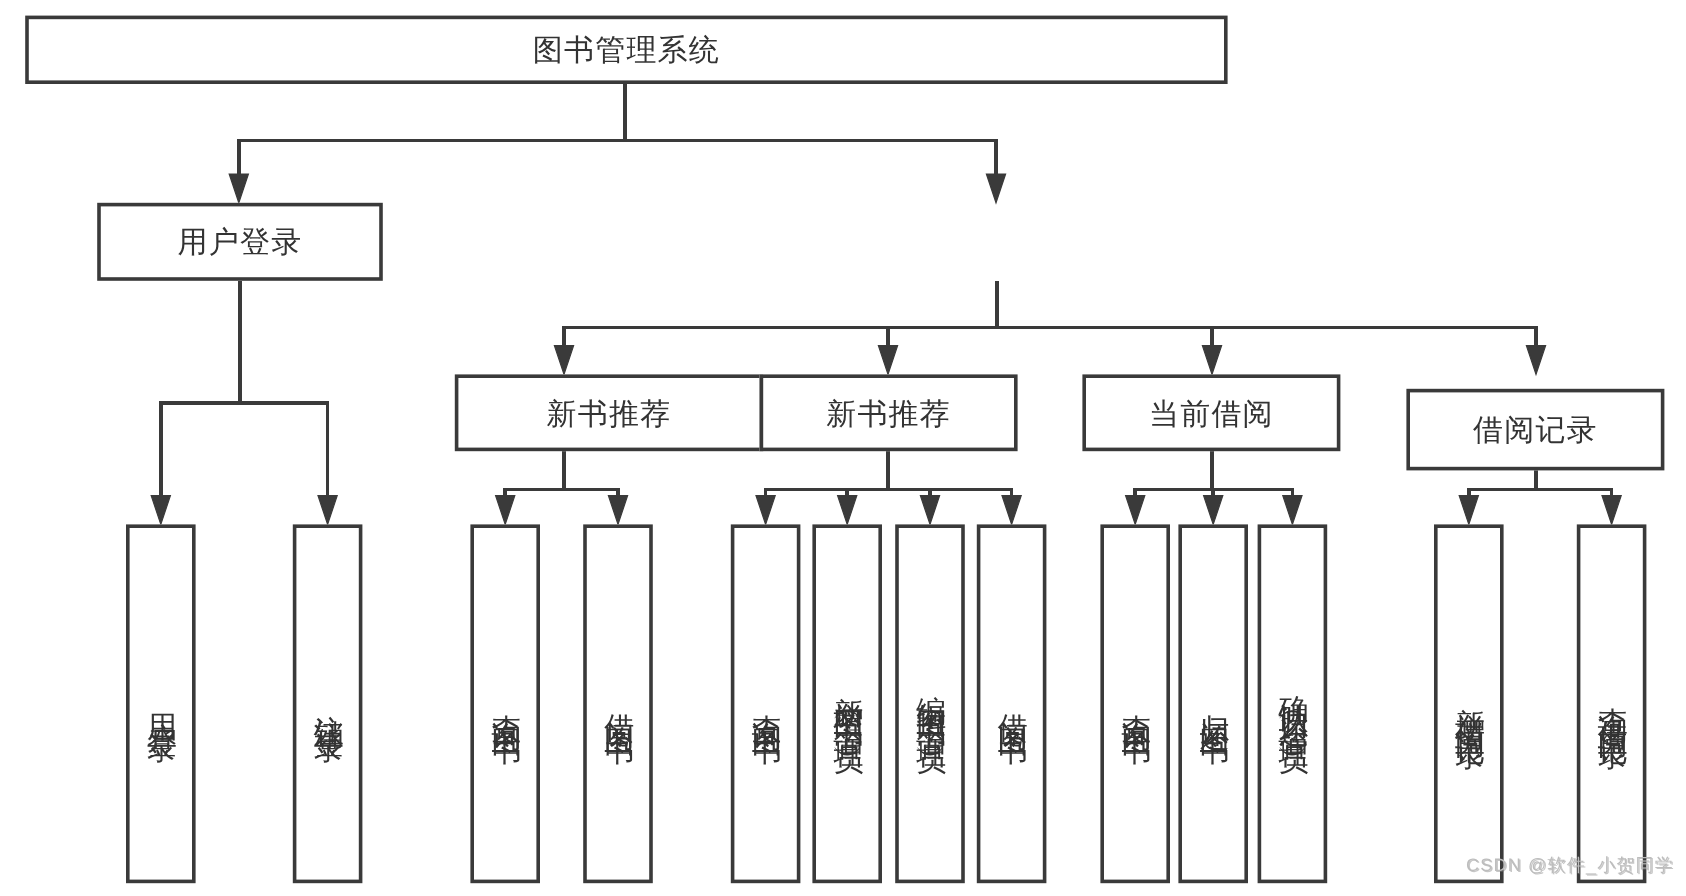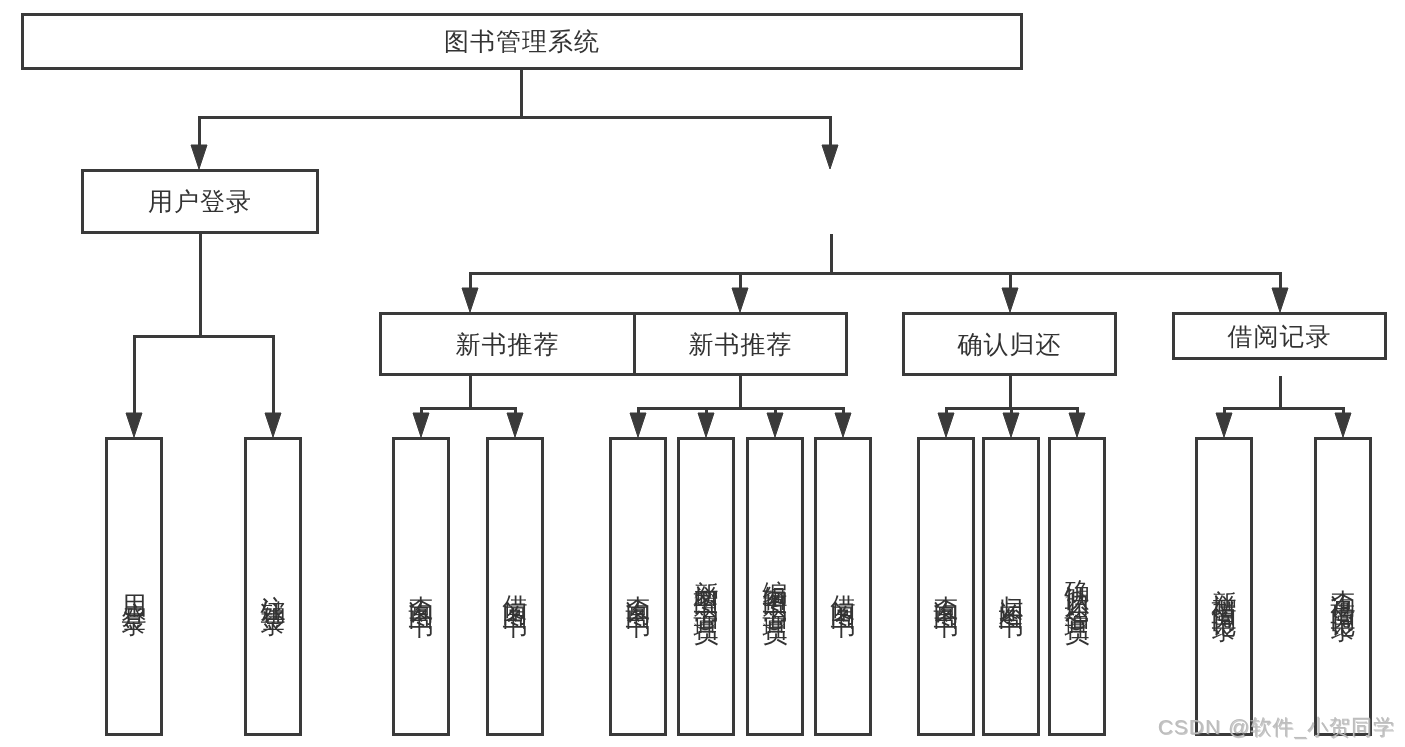--- a/index.html
+++ b/index.html
@@ -31,22 +31,22 @@
   }
   .node.v{
     writing-mode:vertical-rl;
     letter-spacing:6px;
     font-size:25px;
     line-height:1;
     padding:4px 0;
   }
   .watermark{
     position:absolute;
-    right:10px;bottom:6px;
-    font-size:21px;
+    right:10px;bottom:16px;
+    font-size:15px;
     color:var(--watermark);
     letter-spacing:1px;
     text-shadow:1px 1px 0 rgba(130,130,130,0.45);
     z-index:3;
     white-space:nowrap;
   }
 </style>
 </head>
 <body>
 
@@ -111,22 +111,22 @@
     <polygon points="1224,437 1216,413 1232,413"></polygon>
     <polygon points="1343,437 1335,413 1351,413"></polygon>
   </svg>
 
   <div class="node" style="left:21px;top:13px;width:1002px;height:57px">图书管理系统</div>
 
   <div class="node" style="left:81px;top:169px;width:238px;height:65px">用户登录</div>
 
   <div class="node" style="left:379px;top:312px;width:257px;height:64px">新书推荐</div>
   <div class="node" style="left:633px;top:312px;width:215px;height:64px">新书推荐</div>
-  <div class="node" style="left:902px;top:312px;width:215px;height:64px">确认归还</div>
-  <div class="node" style="left:1172px;top:312px;width:215px;height:48px">借阅记录</div>
+  <div class="node" style="left:902px;top:312px;width:215px;height:64px">当前借阅</div>
+  <div class="node" style="left:1172px;top:324px;width:215px;height:68px">借阅记录</div>
 
   <div class="node v" style="left:105px;top:437px;width:58px;height:299px">用户登录</div>
   <div class="node v" style="left:244px;top:437px;width:58px;height:299px">注销登录</div>
 
   <div class="node v" style="left:392px;top:437px;width:58px;height:299px">查询图书</div>
   <div class="node v" style="left:486px;top:437px;width:58px;height:299px">借阅图书</div>
 
   <div class="node v" style="left:609px;top:437px;width:58px;height:299px">查询图书</div>
   <div class="node v" style="left:677px;top:437px;width:58px;height:299px">新增图书（管理员）</div>
   <div class="node v" style="left:746px;top:437px;width:58px;height:299px">编辑图书（管理员）</div>

